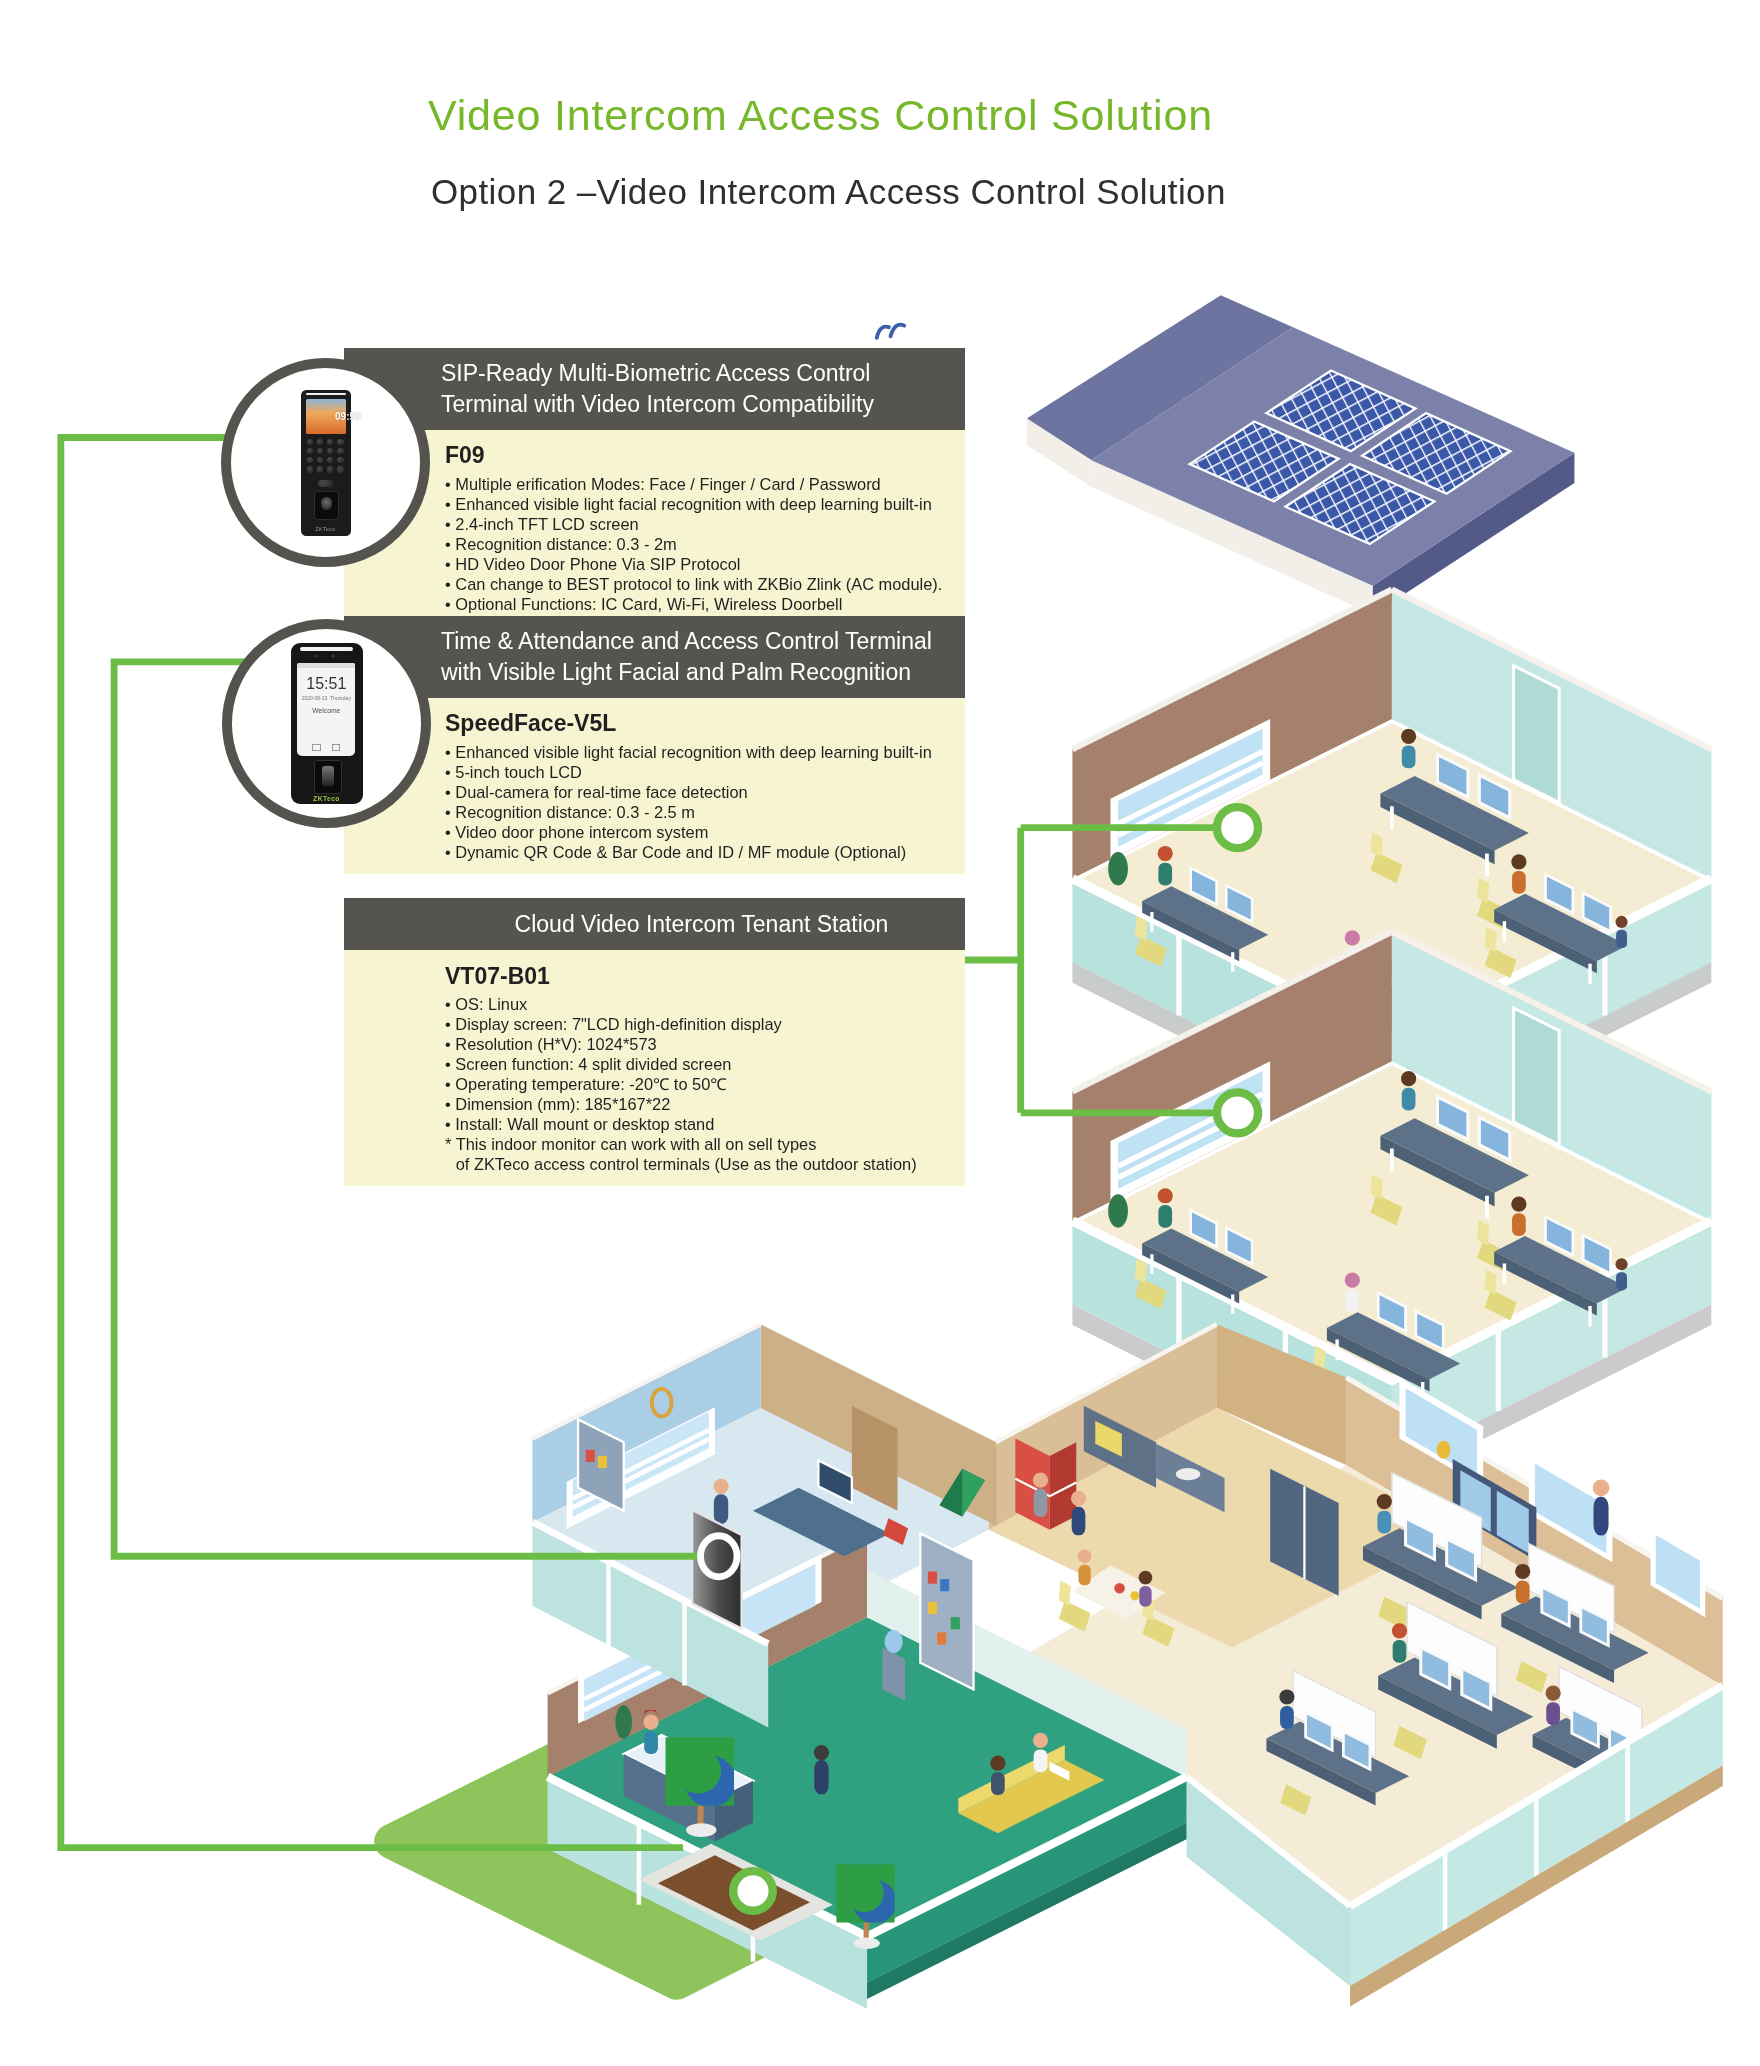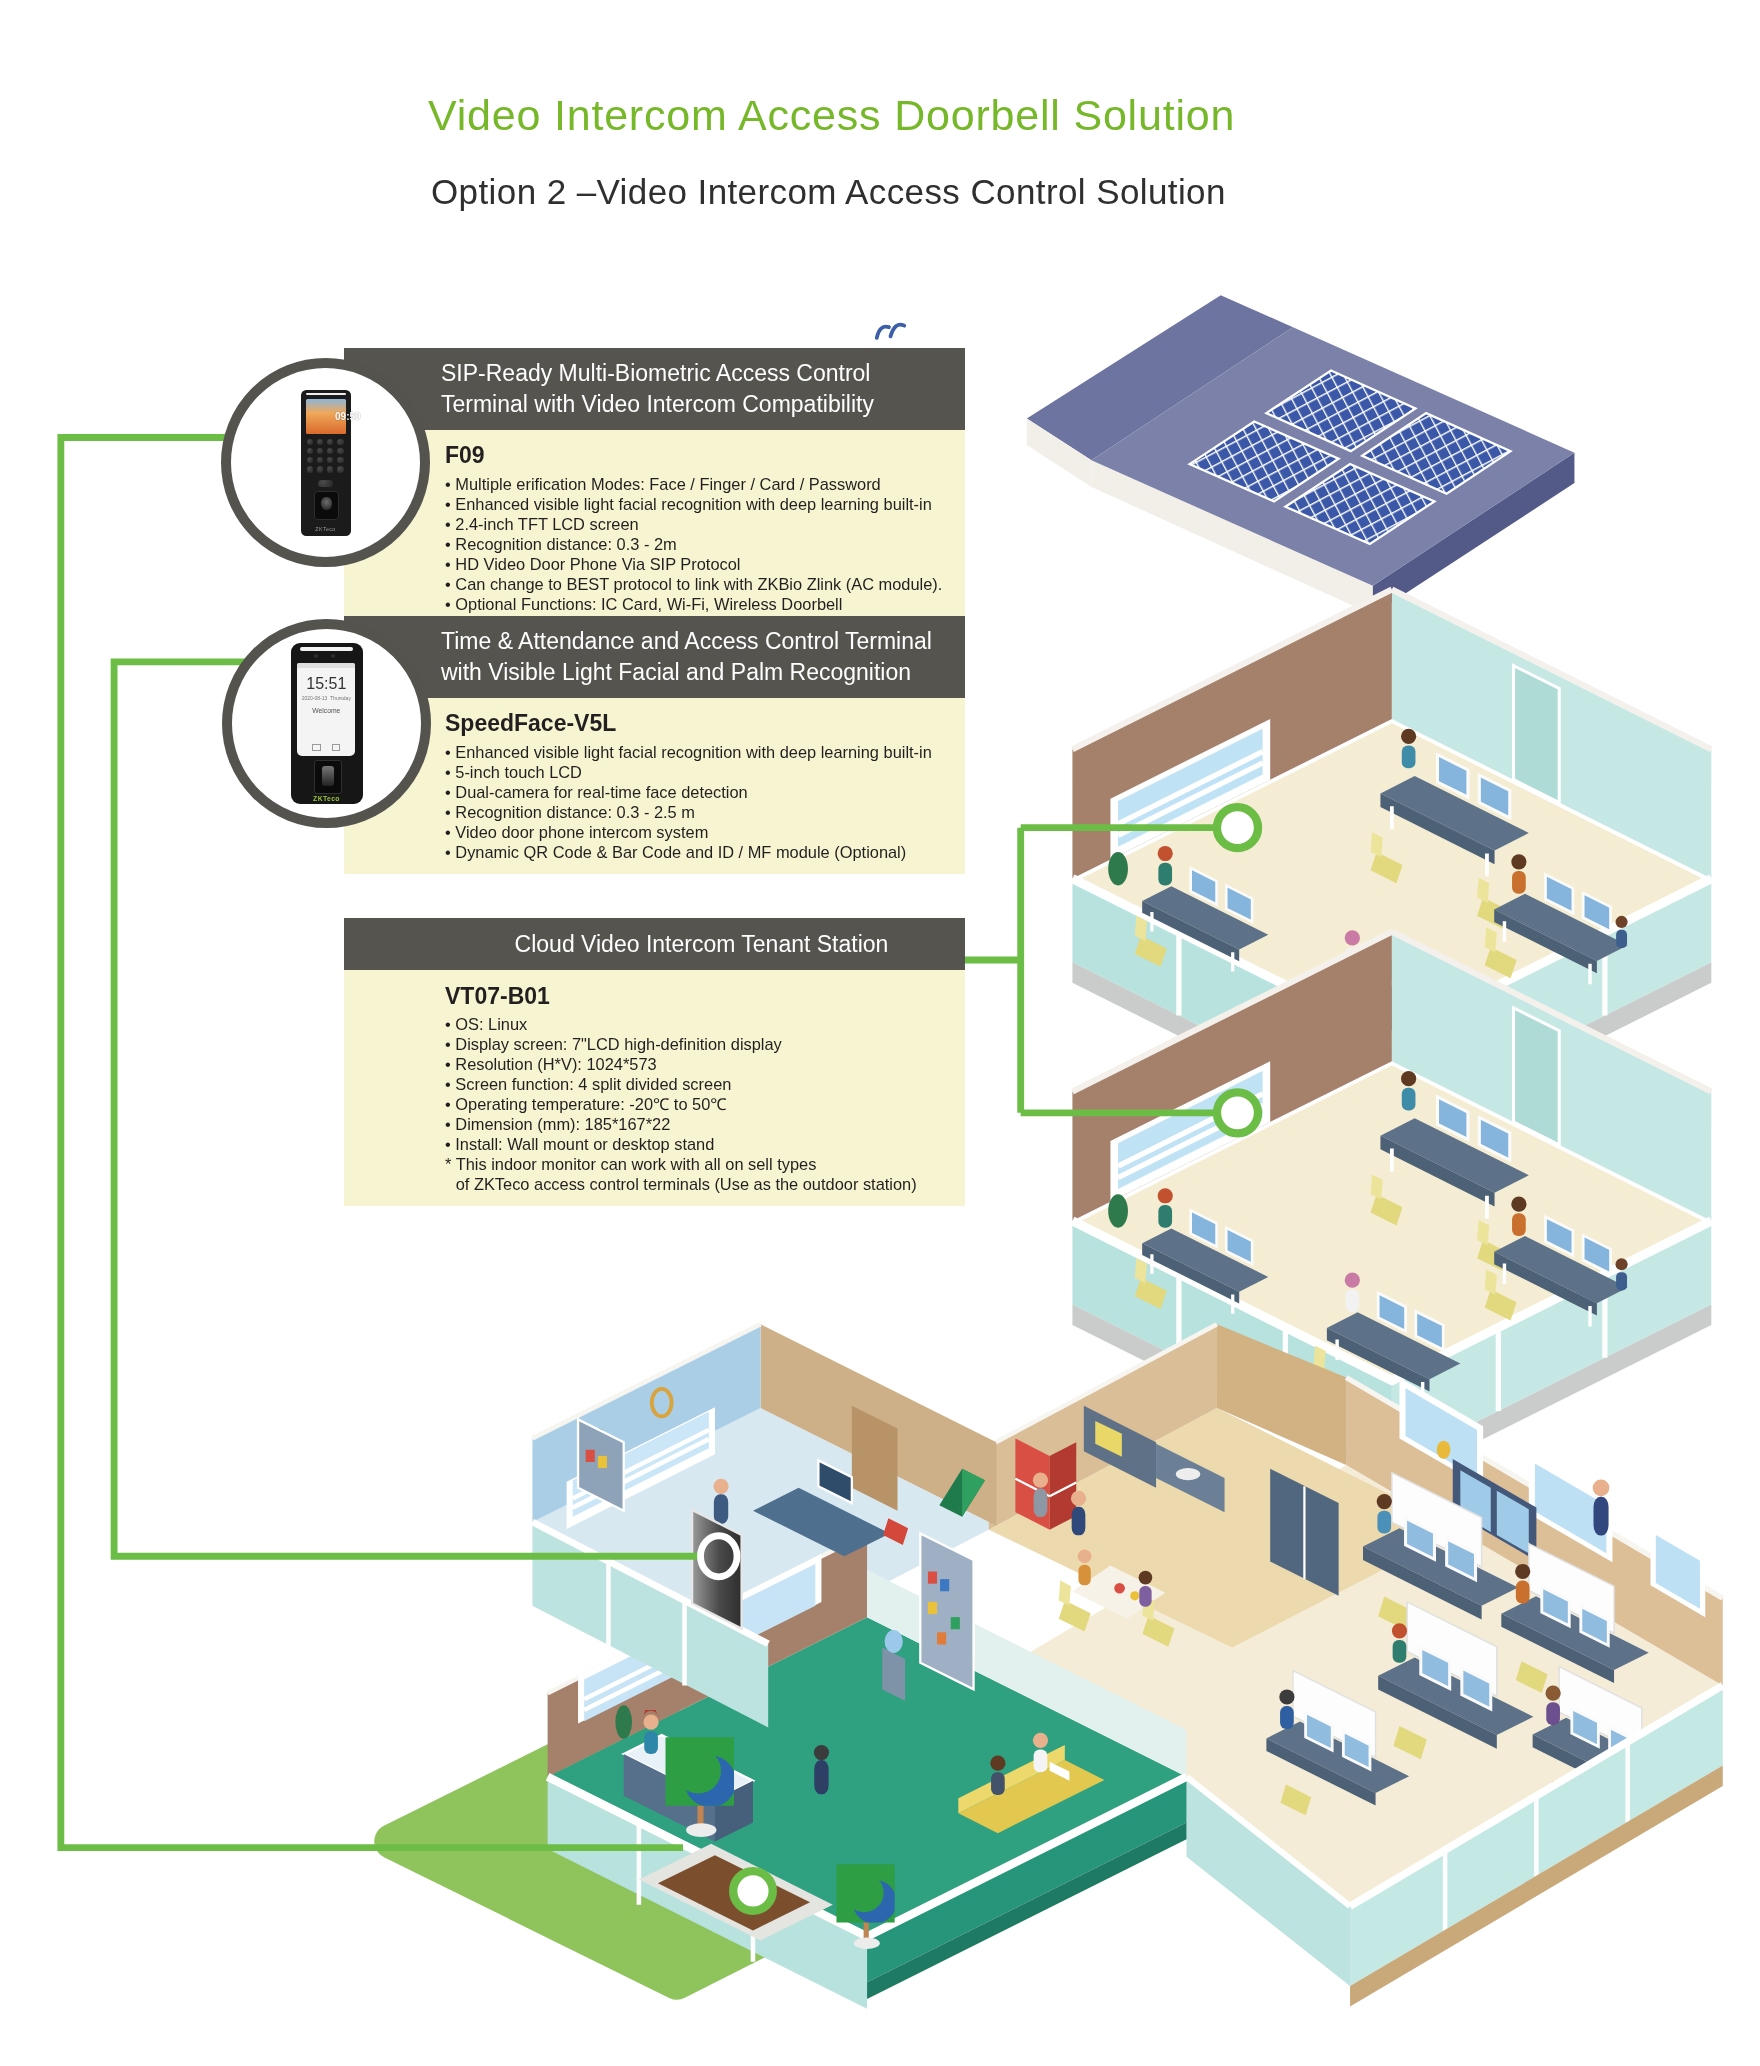--- a/index.html
+++ b/index.html
@@ -20,21 +20,21 @@
   .pbox-header.center{text-align:center;padding-left:97px;}
   .pbox-body{background:#F7F4D1;padding:10.7px 15px 12px 101px;box-sizing:border-box;}
   .pname{font-size:23px;font-weight:bold;color:#231F20;margin:1.5px 0 4.6px 0;}
   ul.features{list-style:none;margin:0;padding:0;}
   ul.features li{font-size:16.4px;line-height:20px;color:#231F20;padding-left:13.7px;text-indent:-13.7px;}
   ul.features li::before{content:"\2022 \00a0";}
   .footnote{font-size:16.4px;line-height:20px;color:#231F20;}
   .footnote .fn2{padding-left:10.7px;display:block;}
   #box1{top:348px;} #box1 .pbox-body{min-height:90px;}
   #box2{top:616px;}
-  #box3{top:898px;} #box3 .pbox-header{padding-top:10.7px;padding-bottom:10.7px;margin-top:20px;}
+  #box3{top:898px;} #box3 .pbox-header{padding-top:10.7px;padding-bottom:10.7px;}
 
   
   .pcircle{position:absolute;border:10.7px solid #54534E;border-radius:50%;background:#fff;z-index:3;
            display:flex;align-items:center;justify-content:center;}
   #circle1{left:221px;top:358px;width:189px;height:189px;}
   #circle2{left:222px;top:619px;width:189px;height:189px;}
   #circle3{left:210px;top:933px;width:181px;height:181px;}
 
   
   .dev-f09{width:50px;height:146px;background:#1B1B1B;border-radius:5.3px;position:relative;}
@@ -367,21 +367,21 @@
       <path d="M1264,1262 H1342 M1342,1088 V1463 M1342,1088 H1600 M1342,1463 H1600"></path>
     </g>
     <g fill="#FFFFFF" stroke="#6CBD45" stroke-width="11">
       <circle cx="1627" cy="1088" r="27"></circle>
       <circle cx="1627" cy="1463" r="27"></circle>
       <ellipse cx="945" cy="2046" rx="24" ry="27" stroke="#FFFFFF" stroke-width="9" fill="none"></ellipse>
       <circle cx="990" cy="2486" r="26"></circle>
     </g>
   </svg>
 
-  <div class="title">Video Intercom Access Doorbell Solution</div>
+  <div class="title">Video Intercom Access Control Solution</div>
   <div class="subtitle">Option 2 –Video Intercom Access Control Solution</div>
 
   <svg class="blue-mark" width="37" height="26" viewBox="0 0 48 34">
     <path d="M6 26 Q10 8 22 12 M24 24 Q30 4 42 10" stroke="#3C5FA8" stroke-width="5" fill="none" stroke-linecap="round"></path>
   </svg>
 
   <div class="pbox" id="box1">
     <div class="pbox-header">SIP-Ready Multi-Biometric Access Control Terminal with Video Intercom Compatibility</div>
     <div class="pbox-body">
       <div class="pname">F09</div>

